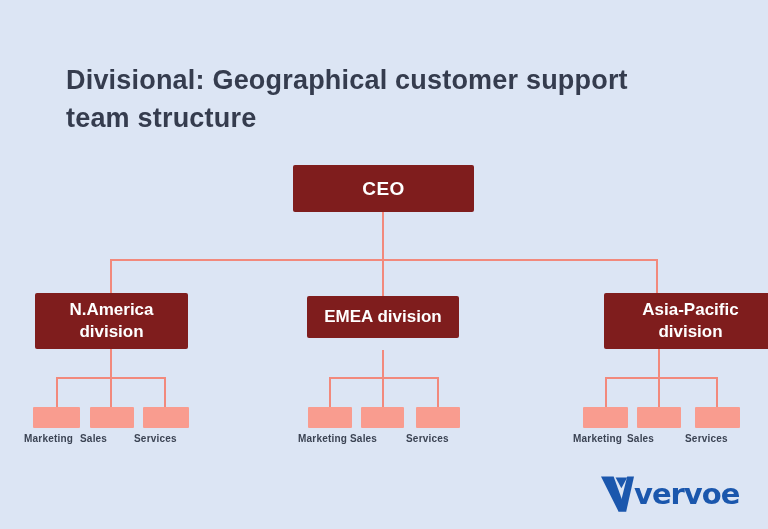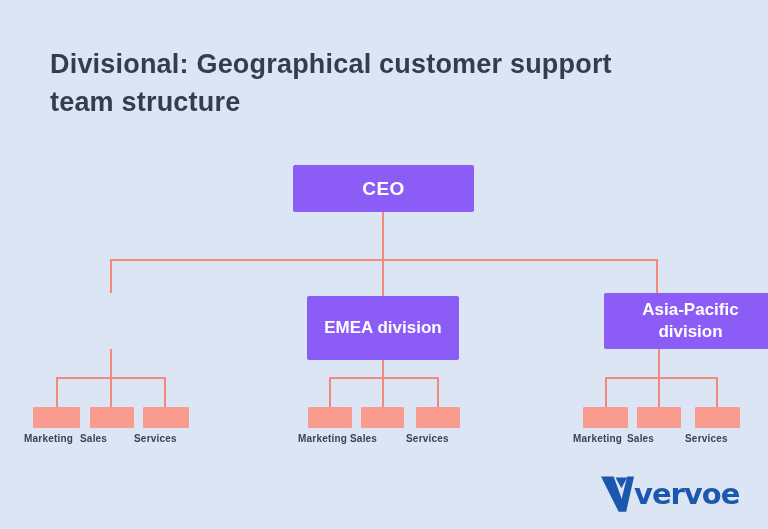--- a/index.html
+++ b/index.html
@@ -2,27 +2,27 @@
 <html><head>
 <meta charset="utf-8">
 <style>
   html,body{margin:0;padding:0;}
   .canvas{
     position:relative;width:768px;height:529px;overflow:hidden;
     background:#dce5f4;
     font-family:"Liberation Sans",sans-serif;
   }
   .title{
-    position:absolute;left:50px;top:45px;width:580px;margin:0;
+    position:absolute;left:50px;top:45px;width:580px;margin:16px;
     font-size:27px;line-height:38px;font-weight:700;
     color:#353c4e;letter-spacing:.2px;
   }
   .line{position:absolute;background:#f2897c;}
   .node{
-    position:absolute;background:#8b5cf6;border-radius:2px;
+    position:absolute;background:#7f1d1d;border-radius:2px;
     display:flex;align-items:center;justify-content:center;
     color:#ffffff;text-align:center;font-weight:600;
   }
   .node.ceo{font-size:19px;letter-spacing:.5px;}
   .node.division{font-size:17px;line-height:1.32;padding:0 8px;box-sizing:border-box;}
   .leaf{position:absolute;background:#f99c8f;border-radius:1px;}
   .leaf-label{
     position:absolute;width:64px;text-align:left;
     font-size:10px;font-weight:600;color:#3b4353;letter-spacing:.2px;
   }
@@ -59,21 +59,22 @@
   <div class="line" style="left:437px;top:377px;width:2px;height:30px;"></div>
 
   <div class="line" style="left:658px;top:349px;width:2px;height:29px;"></div>
   <div class="line" style="left:605px;top:377px;width:113px;height:2px;"></div>
   <div class="line" style="left:605px;top:377px;width:2px;height:30px;"></div>
   <div class="line" style="left:658px;top:377px;width:2px;height:30px;"></div>
   <div class="line" style="left:716px;top:377px;width:2px;height:30px;"></div>
 
   <div class="node ceo" style="left:293px;top:165px;width:181px;height:47px;">CEO</div>
 
-  <div class="node division" style="left:307px;top:296px;width:152px;height:64px;">EMEA division</div>
+  <div class="node division" style="left:35px;top:293px;width:153px;height:56px;">N.America division</div>
+  <div class="node division" style="left:307px;top:296px;width:152px;height:42px;">EMEA division</div>
   <div class="node division" style="left:604px;top:293px;width:173px;height:56px;text-align:center;">Asia-Pacific division</div>
 
   <div class="leaf" style="left:33px;top:407px;width:47px;height:21px;"></div>
   <div class="leaf" style="left:90px;top:407px;width:44px;height:21px;"></div>
   <div class="leaf" style="left:143px;top:407px;width:46px;height:21px;"></div>
   <div class="leaf-label" style="left:24px;top:433px;">Marketing</div>
   <div class="leaf-label" style="left:80px;top:433px;">Sales</div>
   <div class="leaf-label" style="left:134px;top:433px;">Services</div>
 
   <div class="leaf" style="left:308px;top:407px;width:44px;height:21px;"></div>

